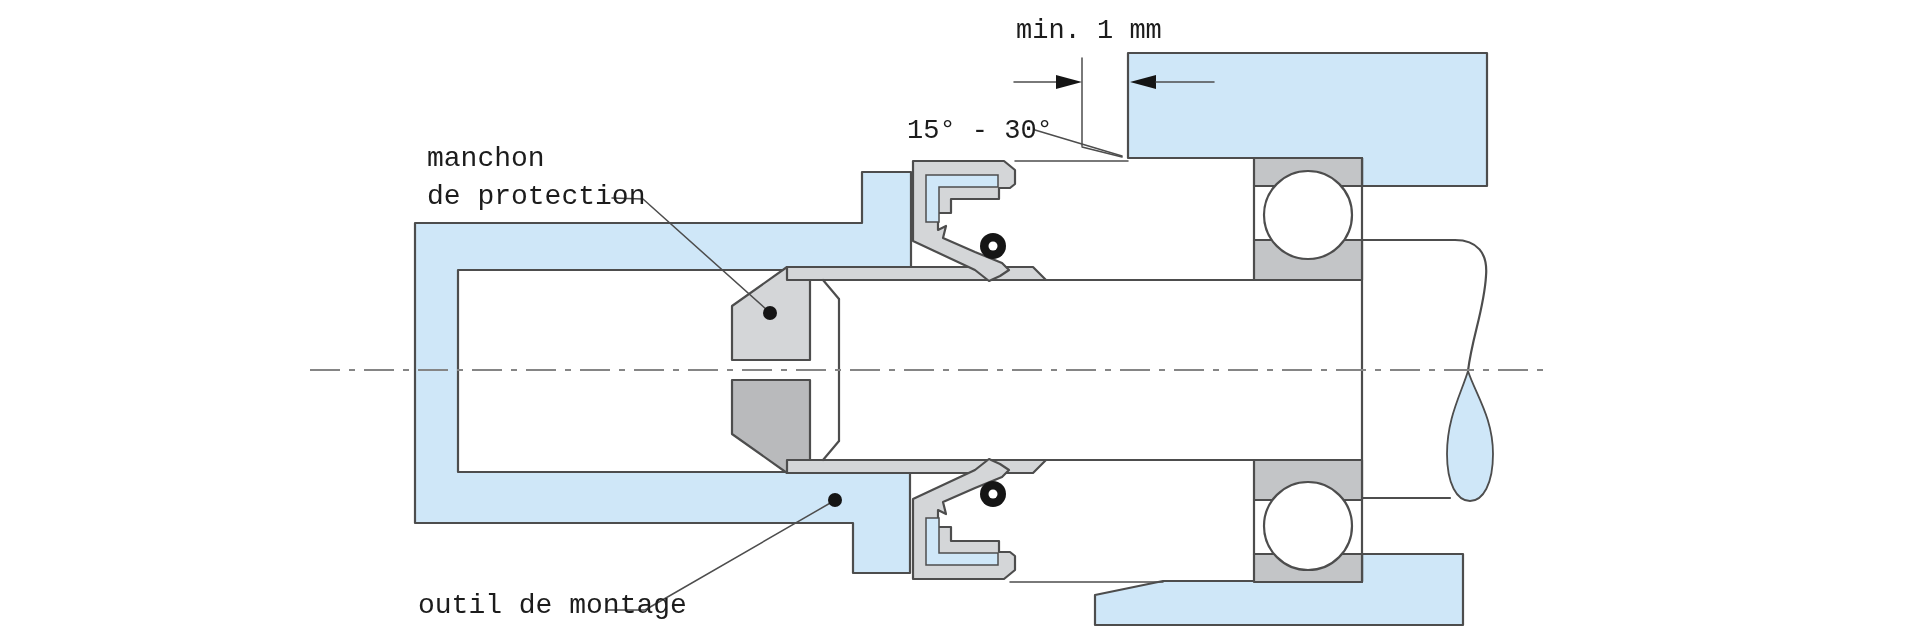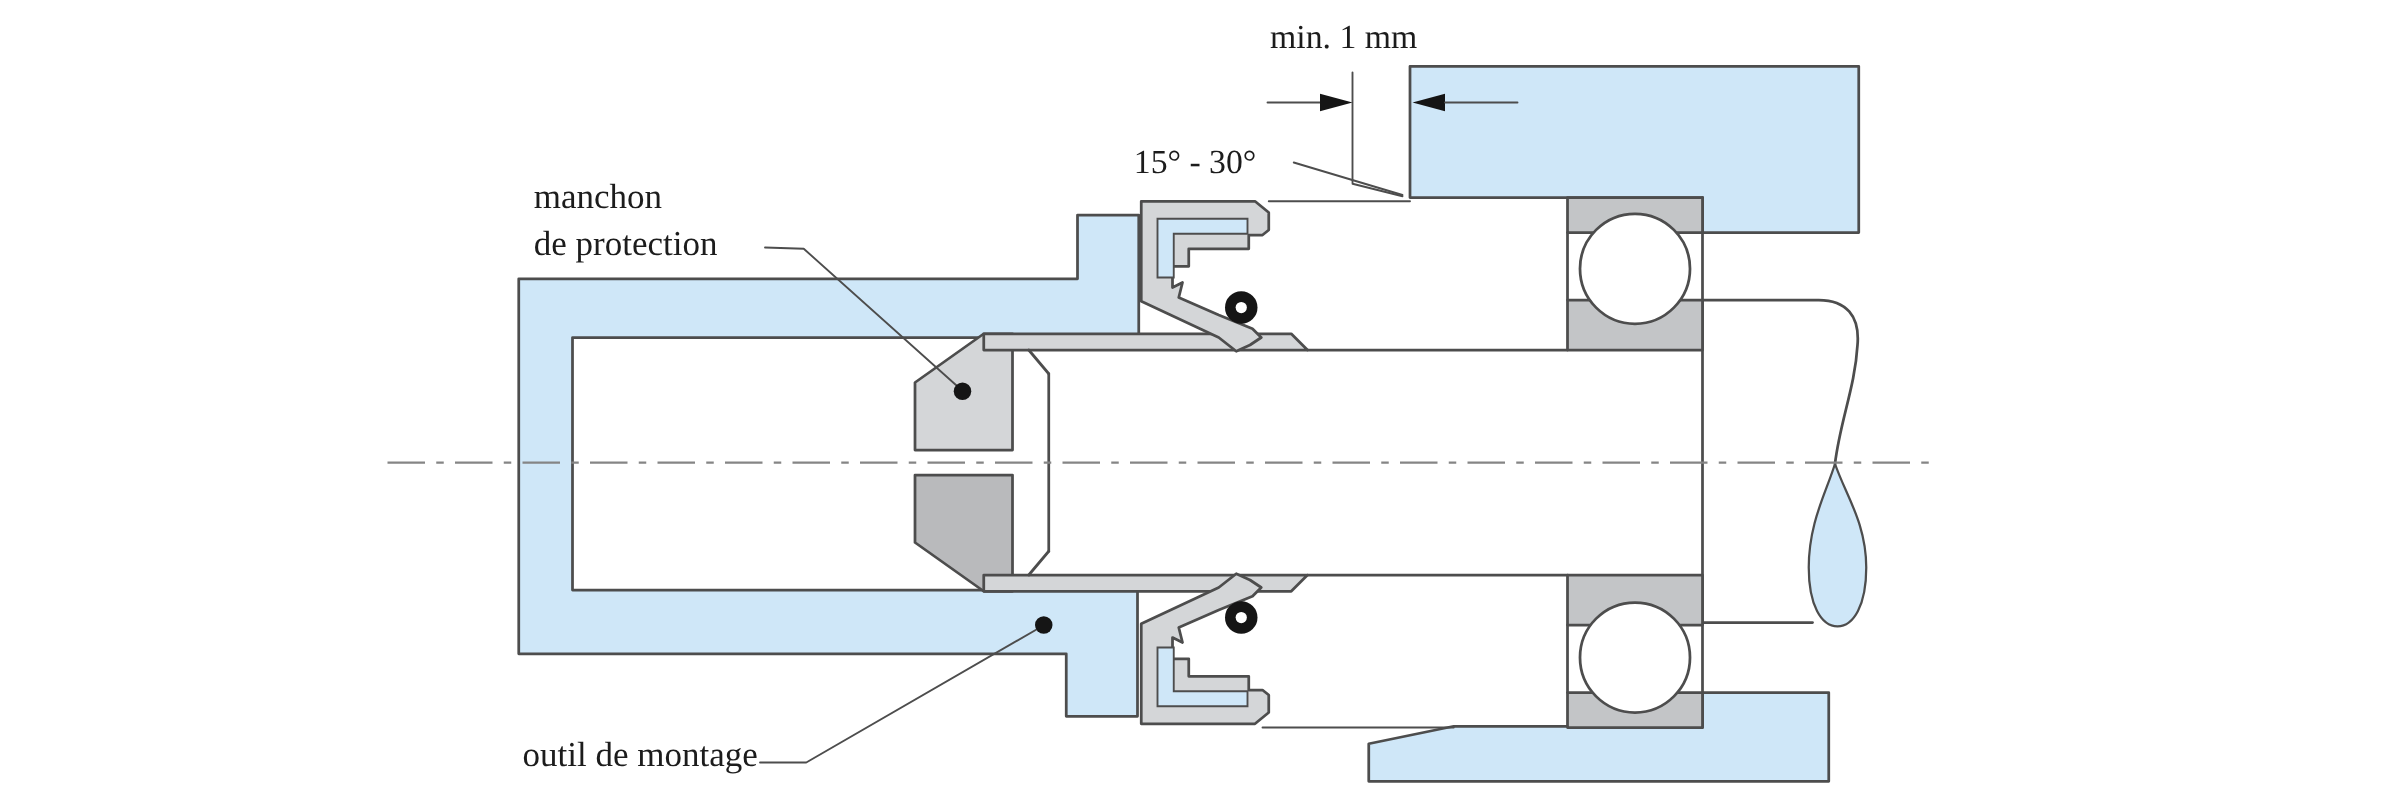--- a/index.html
+++ b/index.html
@@ -1,17 +1,17 @@
 <!DOCTYPE html>
 <html style="--background: #ffffff; --part-blue: #cfe7f8; --part-gray: #d4d6d8; --part-gray-dark: #b9babc; --bearing-gray: #c3c5c7; --outline: #4d4d4d; --centerline: #858585; --spring-black: #151515; --text: #1c1c1c;"><head>
 <meta charset="utf-8">
 <style>
   html,body{margin:0;padding:0;background:#ffffff;}
   .stage{position:relative;width:1920px;height:640px;background:var(--background,#fff);overflow:hidden;
-         font-family:Liberation Serif, serif;}
+         font-family:Liberation Mono, monospace;}
   svg{display:block}
   .outline{stroke:var(--outline,#4d4d4d);stroke-width:2.2;stroke-linejoin:round;stroke-linecap:round;fill:none;}
   .thin{stroke:var(--outline,#4d4d4d);stroke-width:1.5;stroke-linejoin:round;stroke-linecap:round;fill:none;}
   .fill-blue{fill:var(--part-blue,#cfe7f8);}
   .fill-gray{fill:var(--part-gray,#d4d6d8);}
   .fill-gray-dark{fill:var(--part-gray-dark,#b9babc);}
   .fill-bearing{fill:var(--bearing-gray,#c3c5c7);}
   .fill-white{fill:#ffffff;}
   .fill-black{fill:var(--spring-black,#151515);}
   .centerline{stroke:var(--centerline,#858585);stroke-width:1.8;stroke-dasharray:30 9 6 9;fill:none;}

